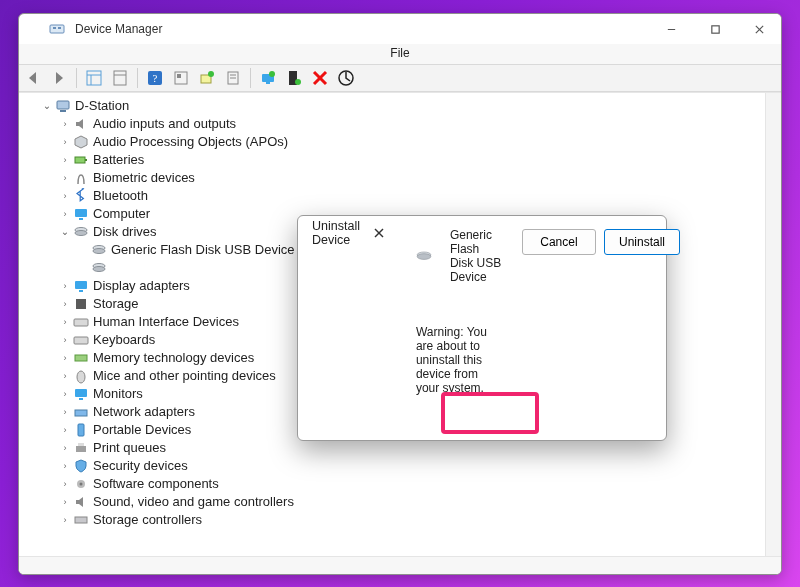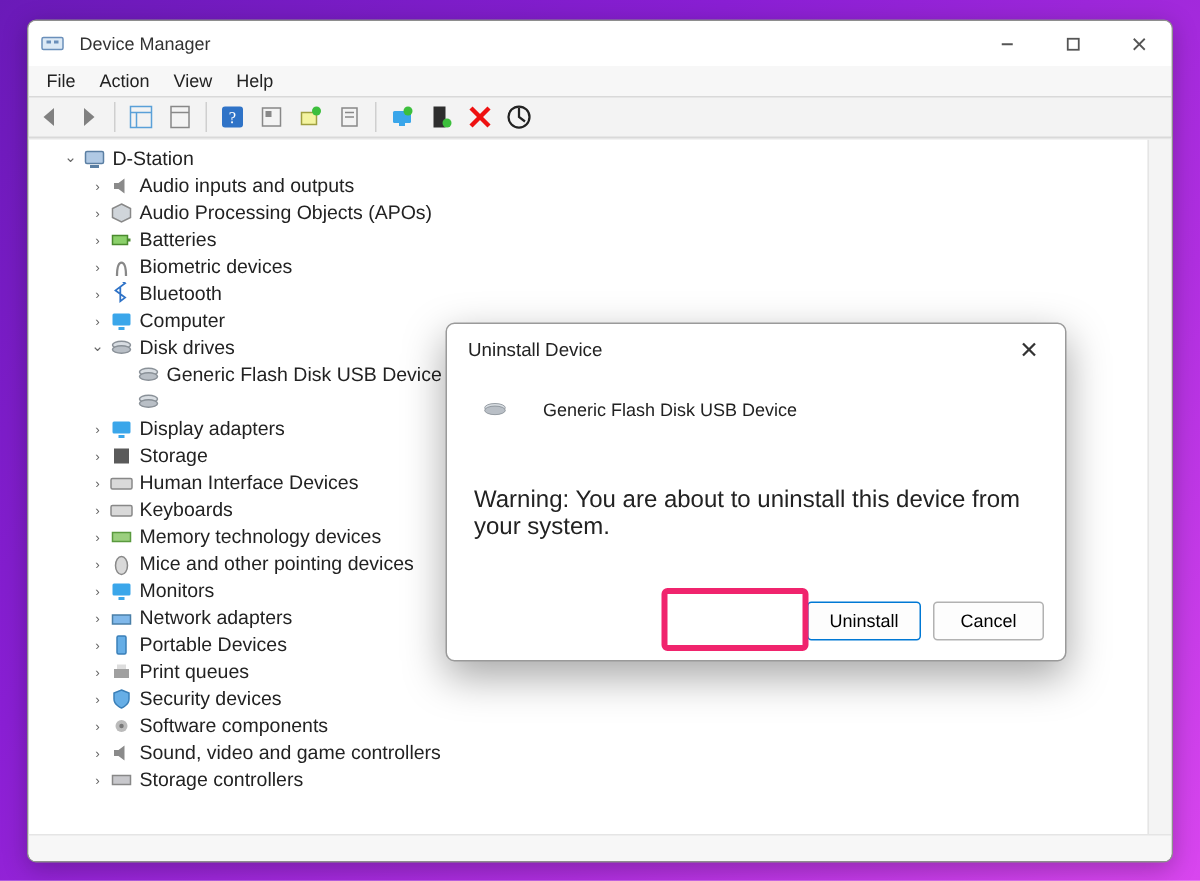--- a/index.html
+++ b/index.html
@@ -27,39 +27,41 @@
 
   
   .titlebar {
     height: 30px;
     display: flex;
     align-items: center;
     padding-left: 8px;
     background: #ffffff;
     font-size: 12px;
     color: #333;
+    margin-left: 22px;
   }
   .titlebar .title { margin-left: 6px; }
   .titlebar .spacer { flex: 1; }
   .sysbtn {
     width: 44px; height: 30px;
     display: flex; align-items: center; justify-content: center;
     color: #555;
   }
   .sysbtn svg { width: 11px; height: 11px; stroke: #555; fill: none; stroke-width: 1.3; }
 
   
   .menubar {
     height: 20px;
     display: flex;
     align-items: center;
     padding: 0 4px;
     background: #f7f7f7;
     font-size: 12px;
     color: #222;
+    flex-direction: column;
   }
   .menubar span { padding: 2px 8px; }
 
   
   .toolbar {
     height: 28px;
     display: flex;
     align-items: center;
     padding: 0 2px;
     border-top: 1px solid #d9d9d9;
@@ -118,42 +120,42 @@
   .ind3 { padding-left: 58px; }
 
   
   .tracks { position: absolute; right: 0; top: 0; bottom: 18px; width: 16px; border-left: 1px solid #e5e5e5; background:#f4f4f4;}
   .statusbar { position:absolute; left:0; right:0; bottom:0; height:18px; border-top:1px solid #e5e5e5; background:#f7f7f7;}
 
   
   .dialog {
     position: absolute;
     left: 297px; top: 215px;
-    width: 414px; height: 226px;
+    width: 370px; height: 226px;
     background: #ffffff;
     border: 1px solid #9a9a9a;
     border-radius: 6px;
     box-shadow: 0 10px 28px rgba(0,0,0,0.35);
-    display:flex; flex-direction: column;
+    display:flex; flex-direction: row;
     font-size: 12px;
   }
   .dlg-title {
     height: 34px;
     display:flex; align-items:center;
     padding: 0 10px 0 14px;
     font-size: 12.5px;
     color: #222;
   }
   .dlg-title .spacer { flex:1; }
   .dlg-close { width: 28px; height: 28px; display:flex;align-items:center;justify-content:center;}
   .dlg-close svg { width: 12px; height: 12px; stroke:#333; stroke-width:1.5; fill:none;}
   .dlg-body { flex:1; padding: 8px 18px 0 18px; color:#222;}
   .dlg-device { display:flex; align-items:center; gap:14px; margin-top:4px; margin-bottom:22px;}
   .dlg-device .ic { width:28px; height:22px;}
-  .dlg-warning { font-size: 16px; margin-top: 41px; }
+  .dlg-warning { font-size: 12px; margin-top: 41px; }
   .dlg-footer {
     height: 52px;
     display:flex;
     align-items:center;
     justify-content:flex-end;
     gap: 8px;
     padding-right: 14px;
   }
   .btn {
     min-width: 74px;
@@ -545,18 +547,18 @@
         <svg viewBox="0 0 28 22">
             <ellipse cx="14" cy="9" rx="12" ry="5" fill="#d8dde2" stroke="#8a9198"></ellipse>
             <ellipse cx="14" cy="12" rx="12" ry="5" fill="#b9bfc6" stroke="#8a9198"></ellipse>
           </svg>
       </span>
       <span>Generic Flash Disk USB Device</span>
     </div>
     <div class="dlg-warning">Warning: You are about to uninstall this device from your system.</div>
   </div>
   <div class="dlg-footer">
+    <div class="btn">Cancel</div>
     <div class="btn primary">Uninstall</div>
-    <div class="btn">Cancel</div>
   </div>
 </div>
 
 <div class="highlight-box" style="left:441px; top:392px; width:98px; height:42px;"></div>
 
 </body></html>

